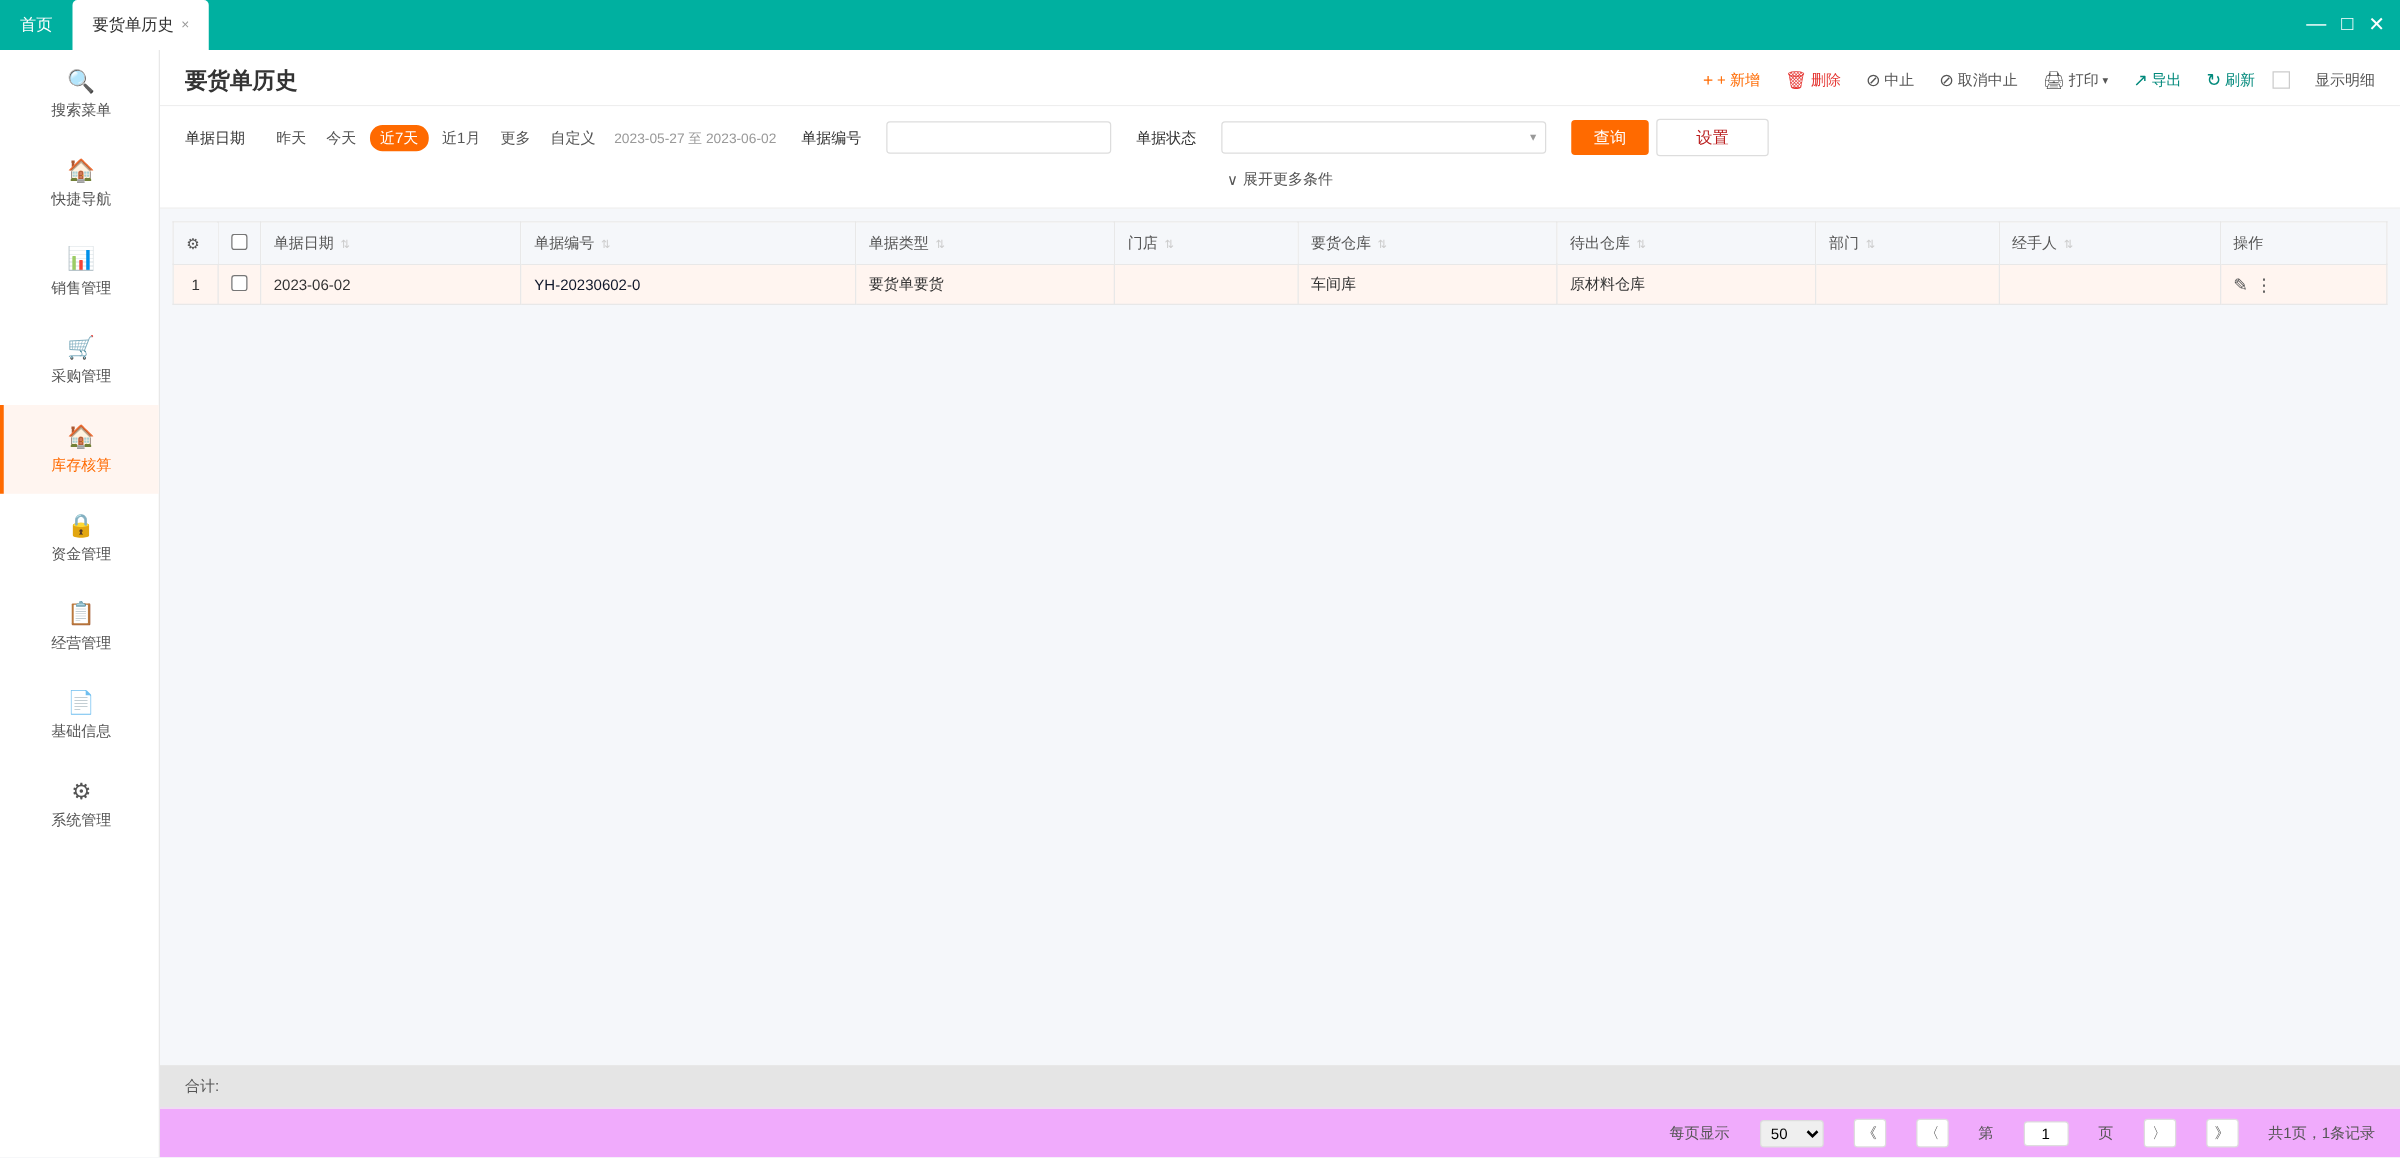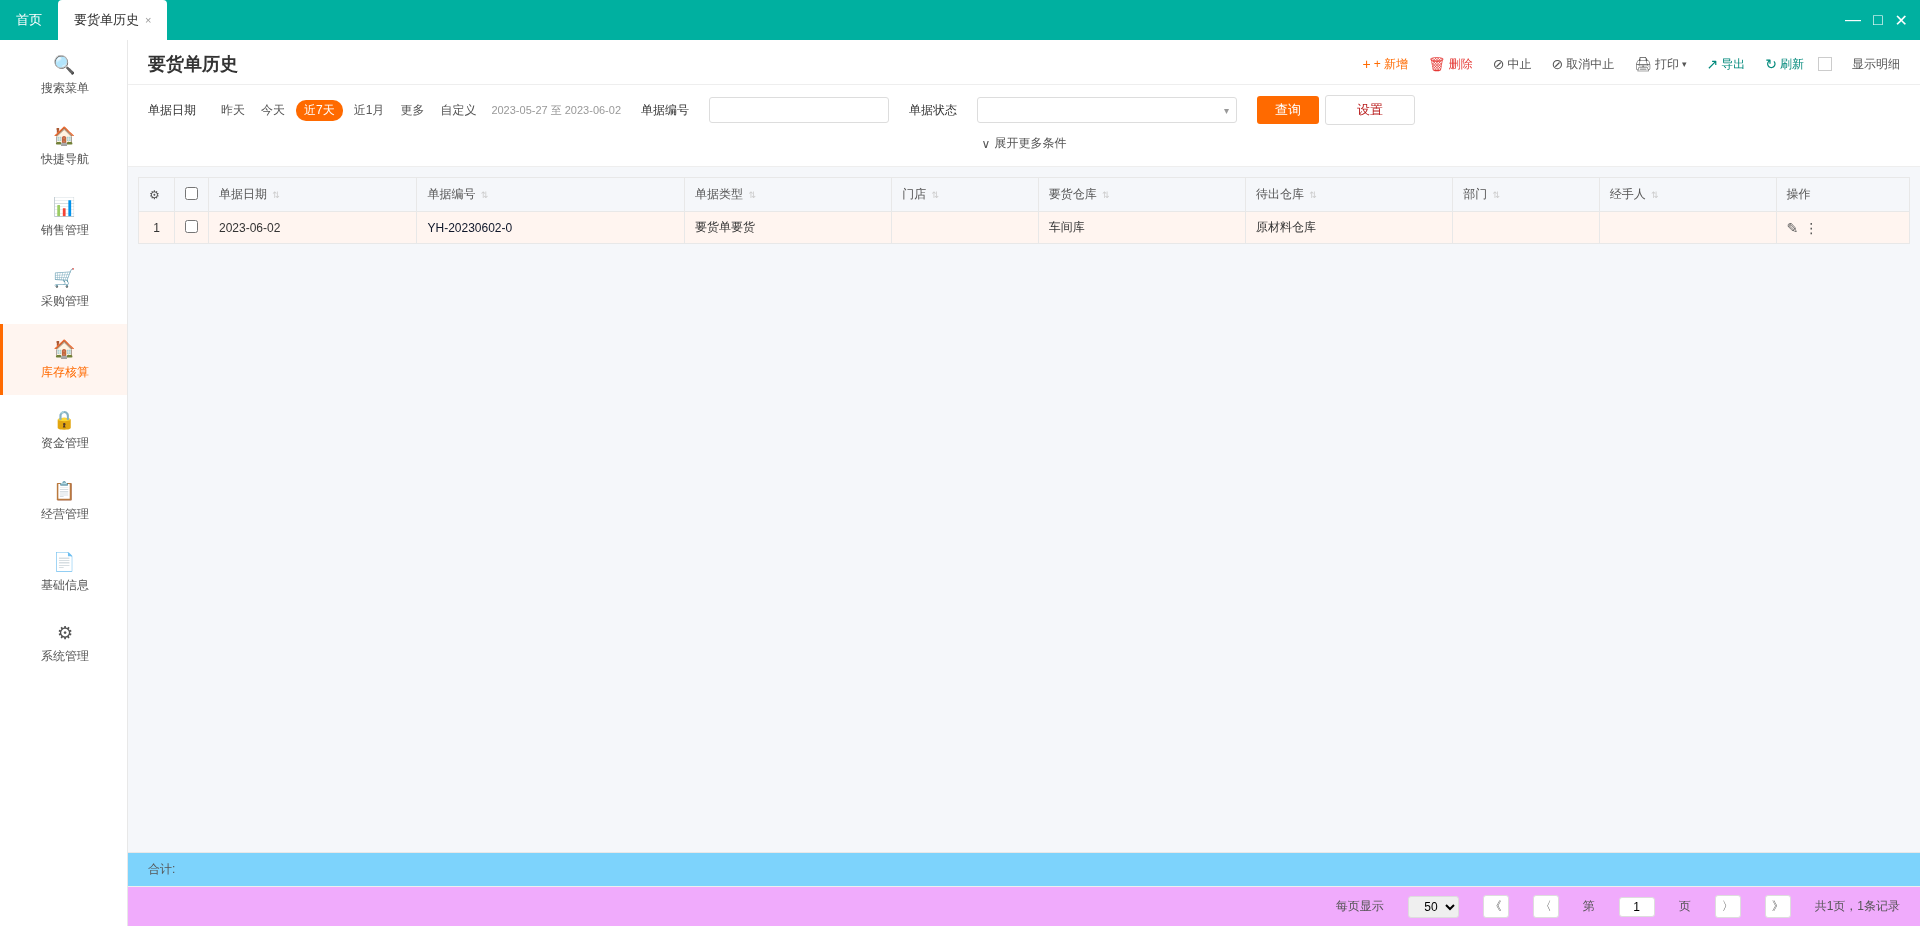--- a/index.html
+++ b/index.html
@@ -317,21 +317,21 @@
       cursor: pointer;
       font-size: 14px;
     }
     .settings-col {
       width: 40px;
       text-align: center;
     }
 
     
     .table-footer {
-      background: #7dd3fc;
+      background: #e5e5e5;
       border-top: 1px solid #e8e8e8;
       padding: 8px 20px;
       font-size: 12px;
       color: #555;
       display: flex;
       align-items: center;
       flex-shrink: 0;
     }
 
     
@@ -345,21 +345,20 @@
       gap: 24px;
       font-size: 12px;
       color: #555;
       flex-shrink: 0;
     }
     .page-size-select {
       border: 1px solid #ddd;
       border-radius: 3px;
       padding: 2px 4px;
       font-size: 12px;
-      text-align: right;
     }
     .page-btn {
       border: 1px solid #ddd;
       background: #fff;
       border-radius: 3px;
       padding: 2px 6px;
       cursor: pointer;
       font-size: 12px;
       color: #555;
     }

